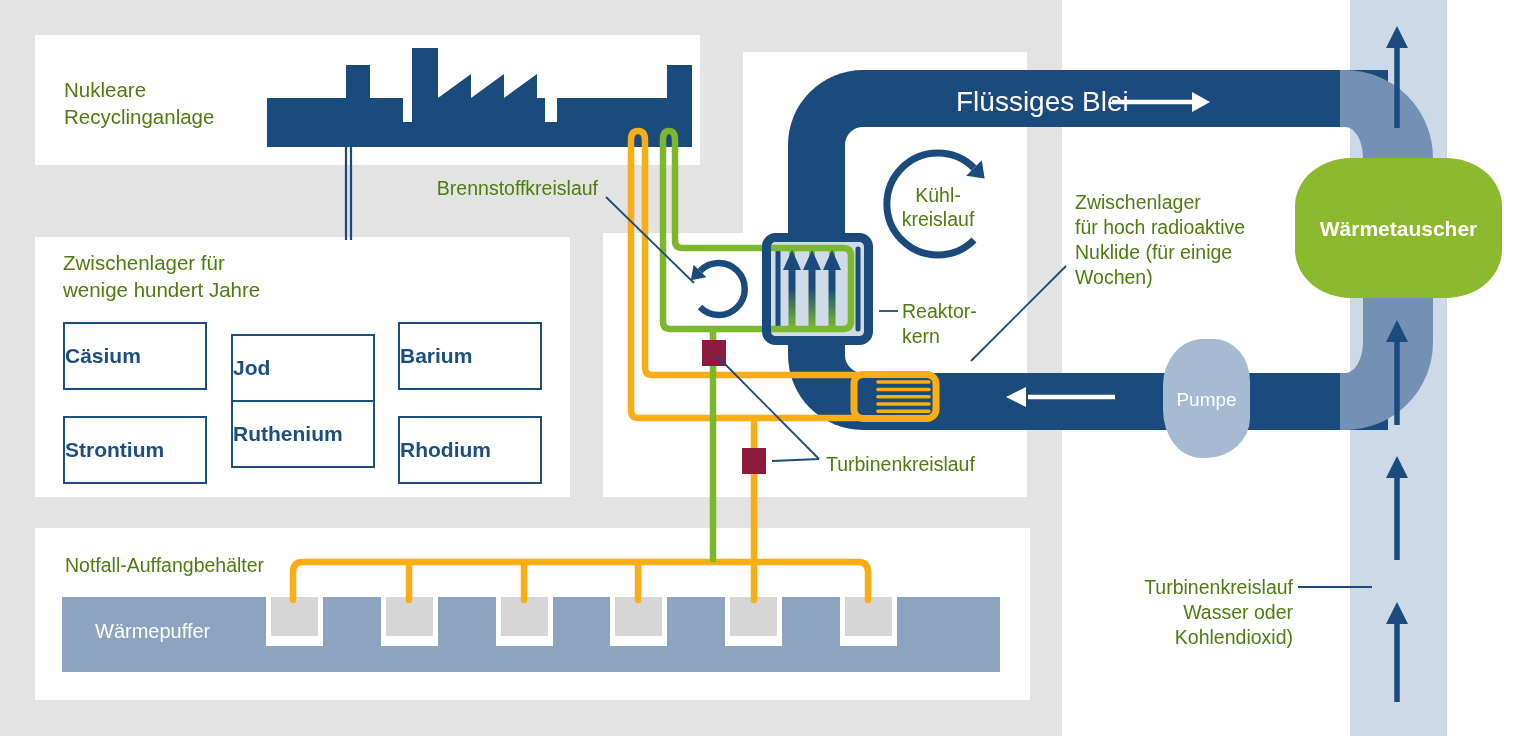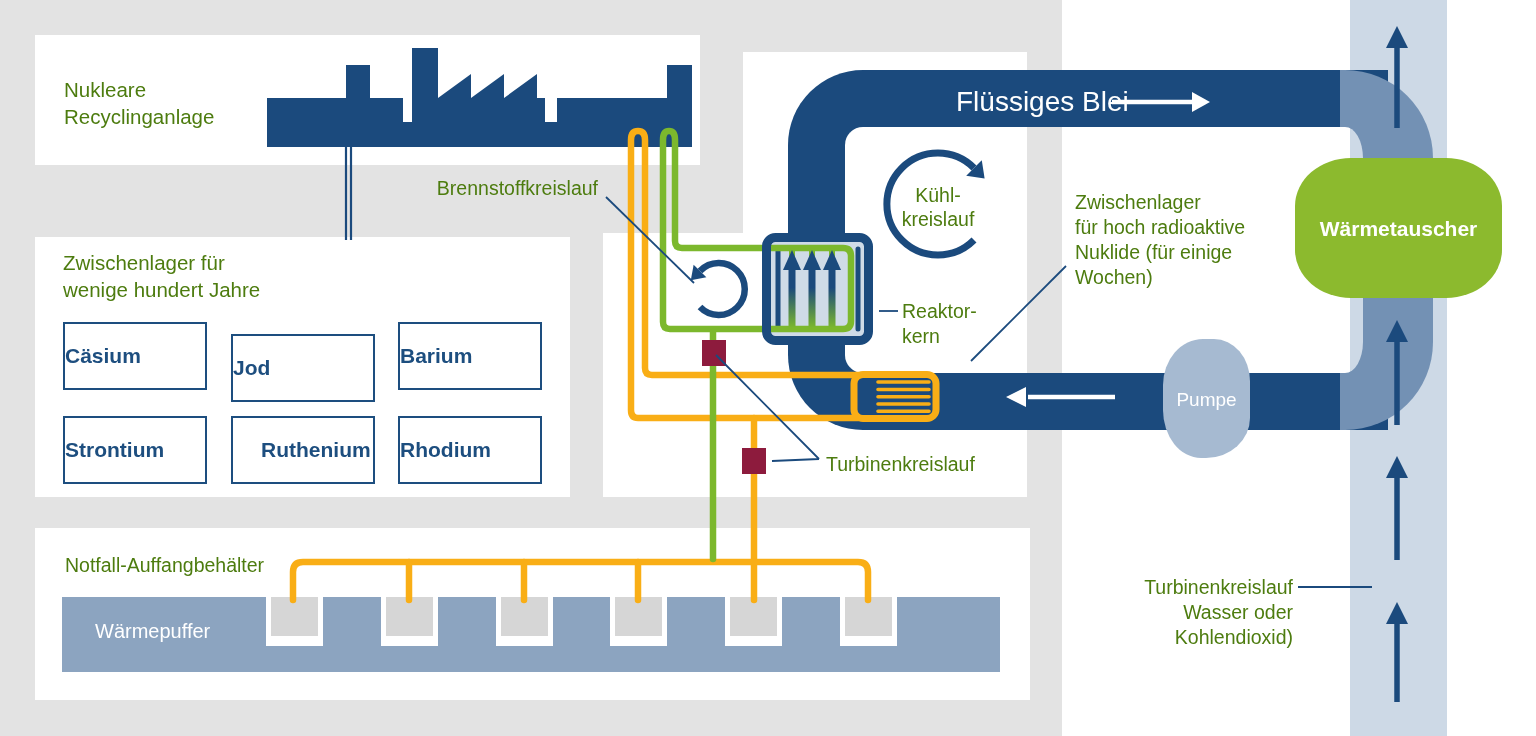--- a/index.html
+++ b/index.html
@@ -158,21 +158,21 @@
 
 <div class="txt txt-lg" style="left:63px;top:249px;">
   <div>Zwischenlager für</div>
   <div>wenige hundert Jahre</div>
 </div>
 
 <div class="ebox" style="left:63px;top:322px;">Cäsium</div>
 <div class="ebox" style="left:231px;top:334px;">Jod</div>
 <div class="ebox" style="left:398px;top:322px;">Barium</div>
 <div class="ebox" style="left:63px;top:416px;">Strontium</div>
-<div class="ebox" style="left:231px;top:416px;padding-left:28px;">Ruthenium</div>
+<div class="ebox" style="left:231px;top:400px;">Ruthenium</div>
 <div class="ebox" style="left:398px;top:416px;">Rhodium</div>
 
 <div class="txt" style="left:65px;top:553px;">Notfall-Auffangbehälter</div>
 <div class="txt white" style="left:95px;top:619px;font-size:20px;">Wärmepuffer</div>
 
 <div class="txt right" style="left:398px;top:176px;width:200px;">Brennstoffkreislauf</div>
 
 <div class="txt" style="left:902px;top:299px;">
   <div>Reaktor-</div>
   <div>kern</div>

